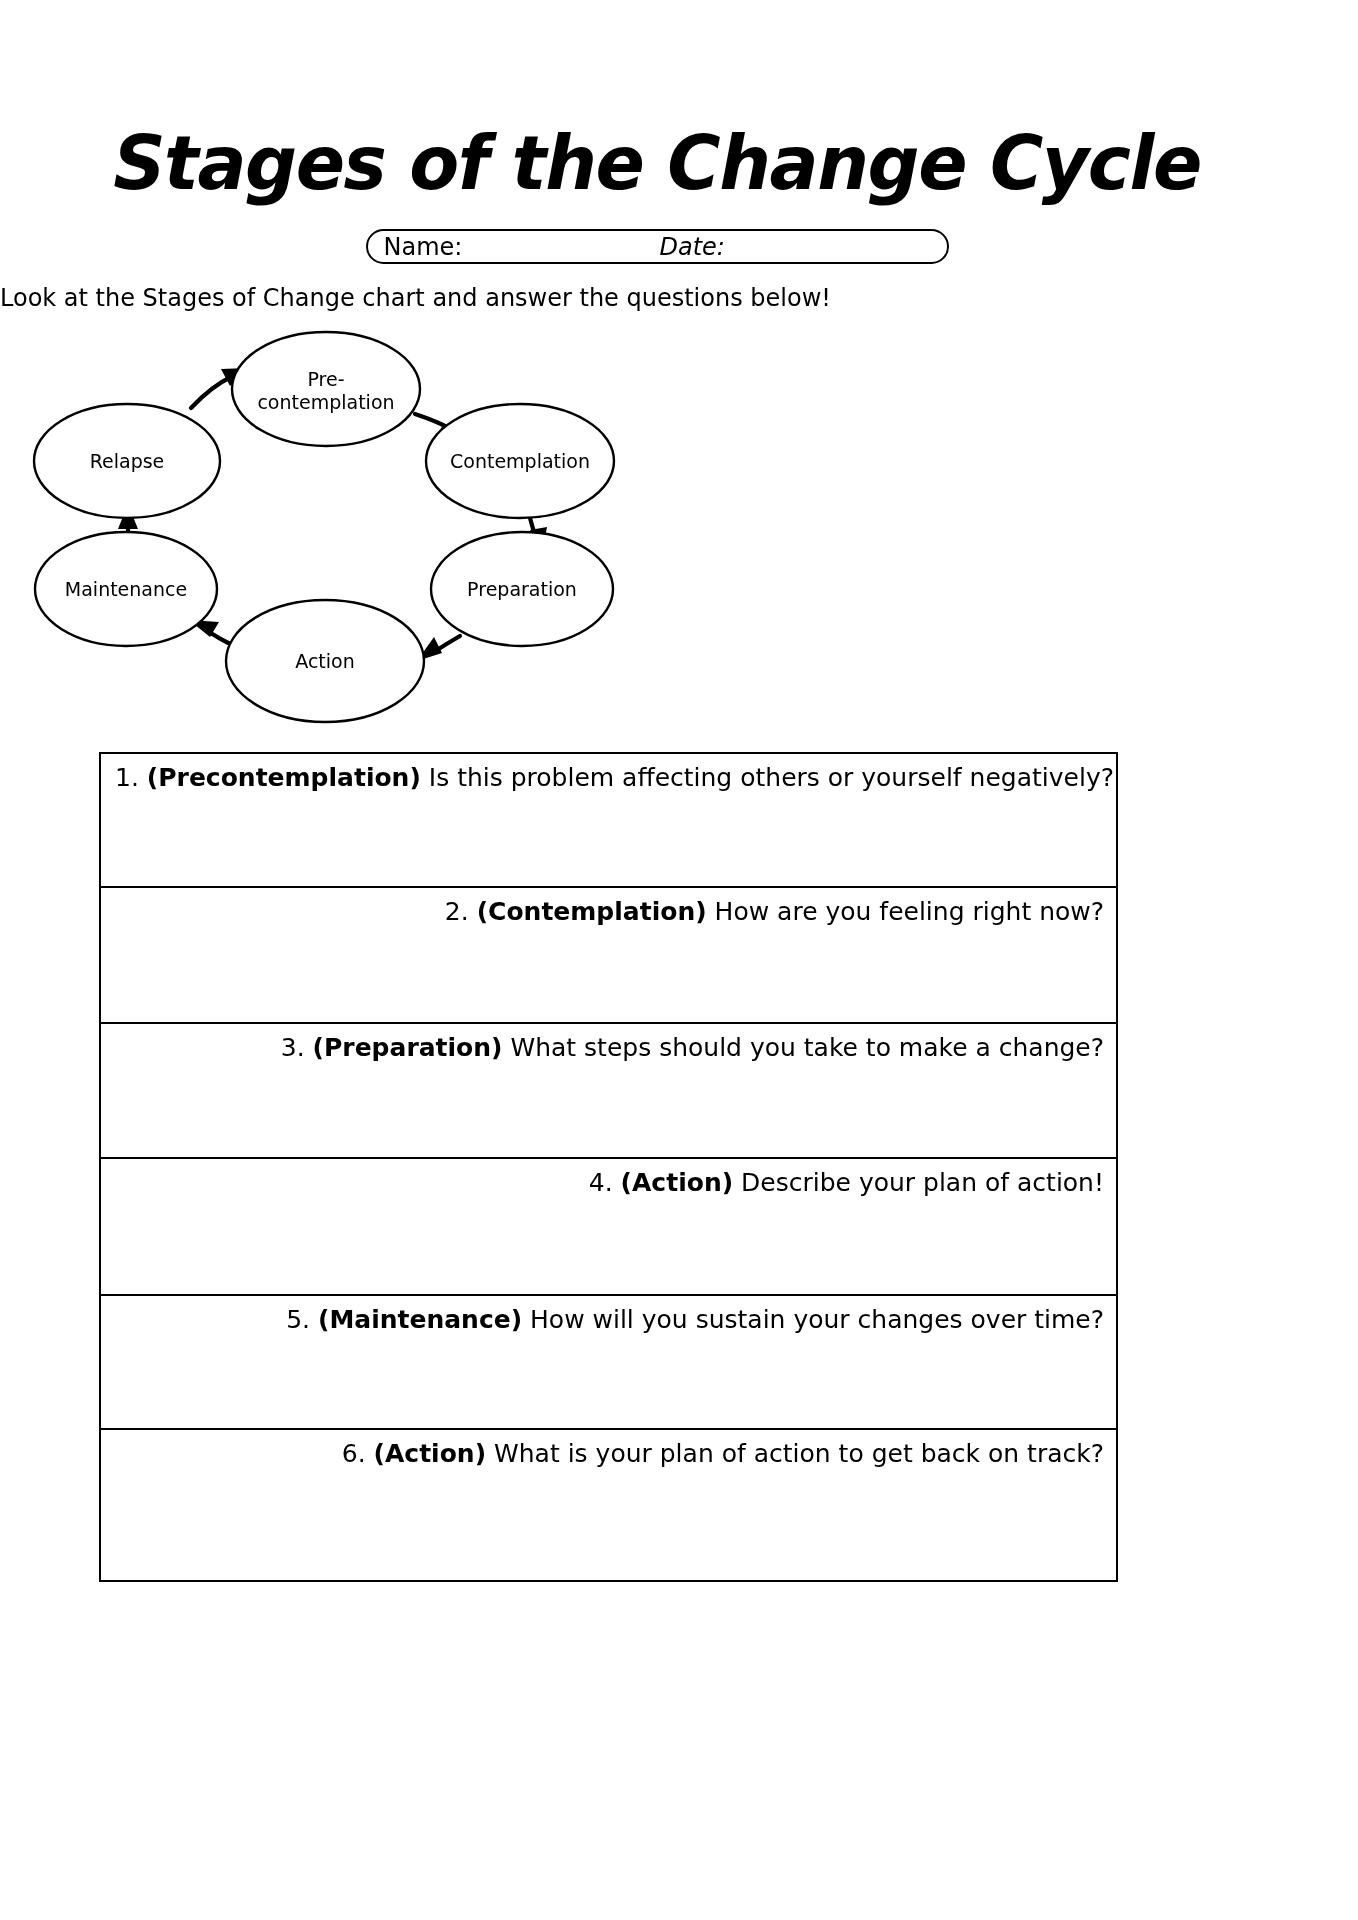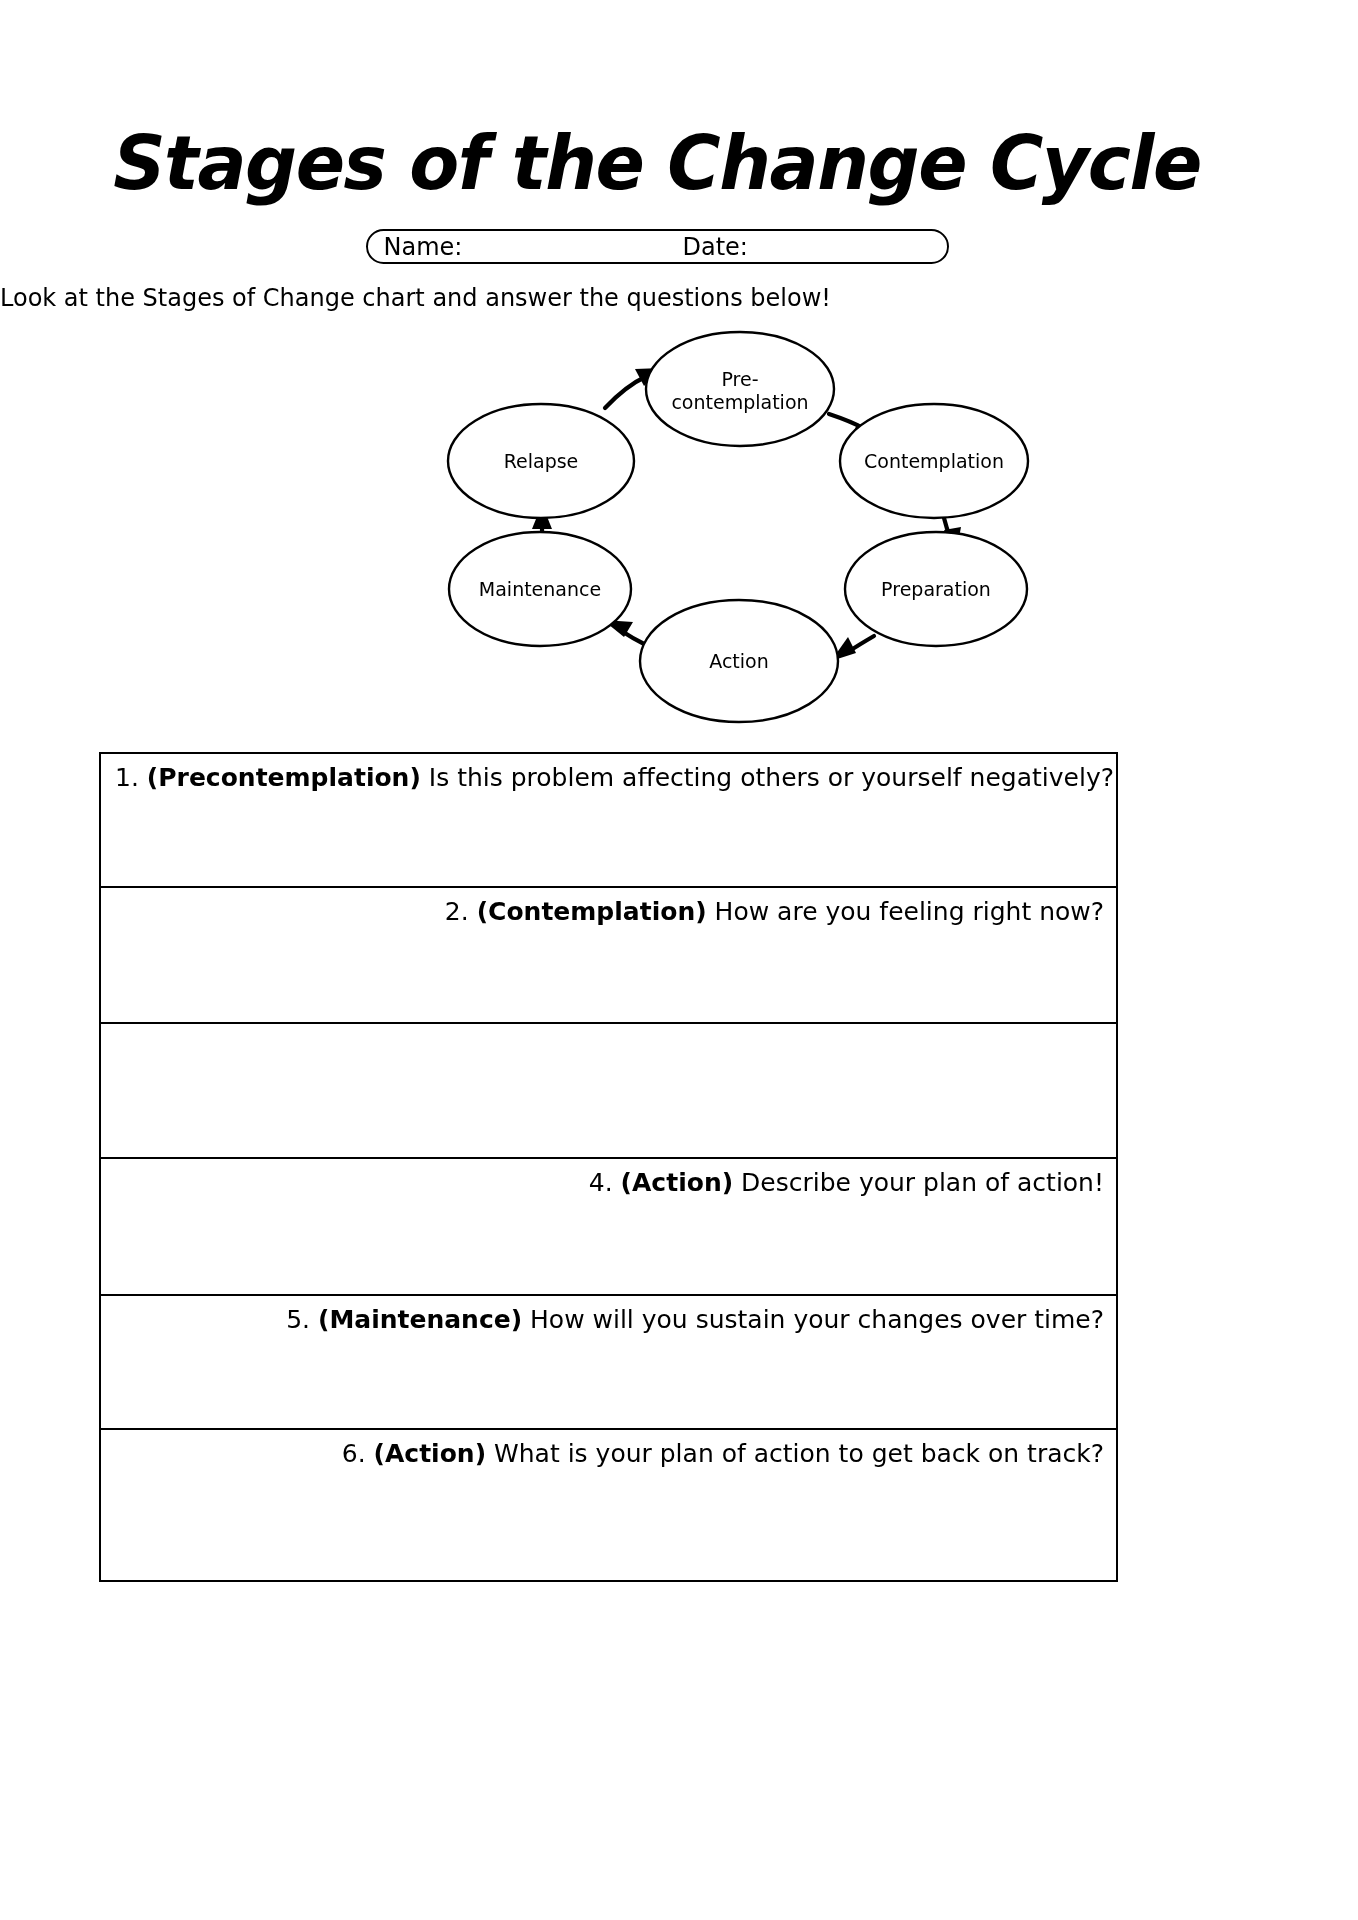--- a/index.html
+++ b/index.html
@@ -57,35 +57,35 @@
     position: relative;
     background: #fff;
   }
   .namebar .fld {
     font-size: 24px;
     font-weight: 400;
     line-height: 1;
     position: absolute;
   }
   .namebar .fld-name { left: 16px; }
-  .namebar .fld-date { left: 315px; }
+  .namebar .fld-date { left: 292px; font-style: italic; }
 
   
   .instruction {
     text-align: left;
     font-size: 24px;
     margin-top: 22px;
     line-height: 1;
     white-space: nowrap;
   }
 
   
   .diagram-wrap {
     display: flex;
-    justify-content: flex-end;
+    justify-content: flex-start;
     margin-top: 12px;
   }
   .diagram {
     display: block;
   }
   .node-ellipse {
     fill: #ffffff;
     stroke: #000000;
     stroke-width: 2.4;
   }
@@ -238,20 +238,25 @@
     <div class="qrow qrow-2">
       <div class="qtext">
         <span>2.</span>
         <b>(Contemplation)</b>
         <span>How are you feeling right now?</span>
       </div>
       <div class="answer-area"></div>
     </div>
 
     <div class="qrow qrow-3">
+      <div class="qtext">
+        <span>3.</span>
+        <b>(Preparation)</b>
+        <span>What steps should you take to make a change?</span>
+      </div>
       <div class="answer-area"></div>
     </div>
 
     <div class="qrow qrow-4">
       <div class="qtext">
         <span>4.</span>
         <b>(Action)</b>
         <span>Describe your plan of action!</span>
       </div>
       <div class="answer-area"></div>

